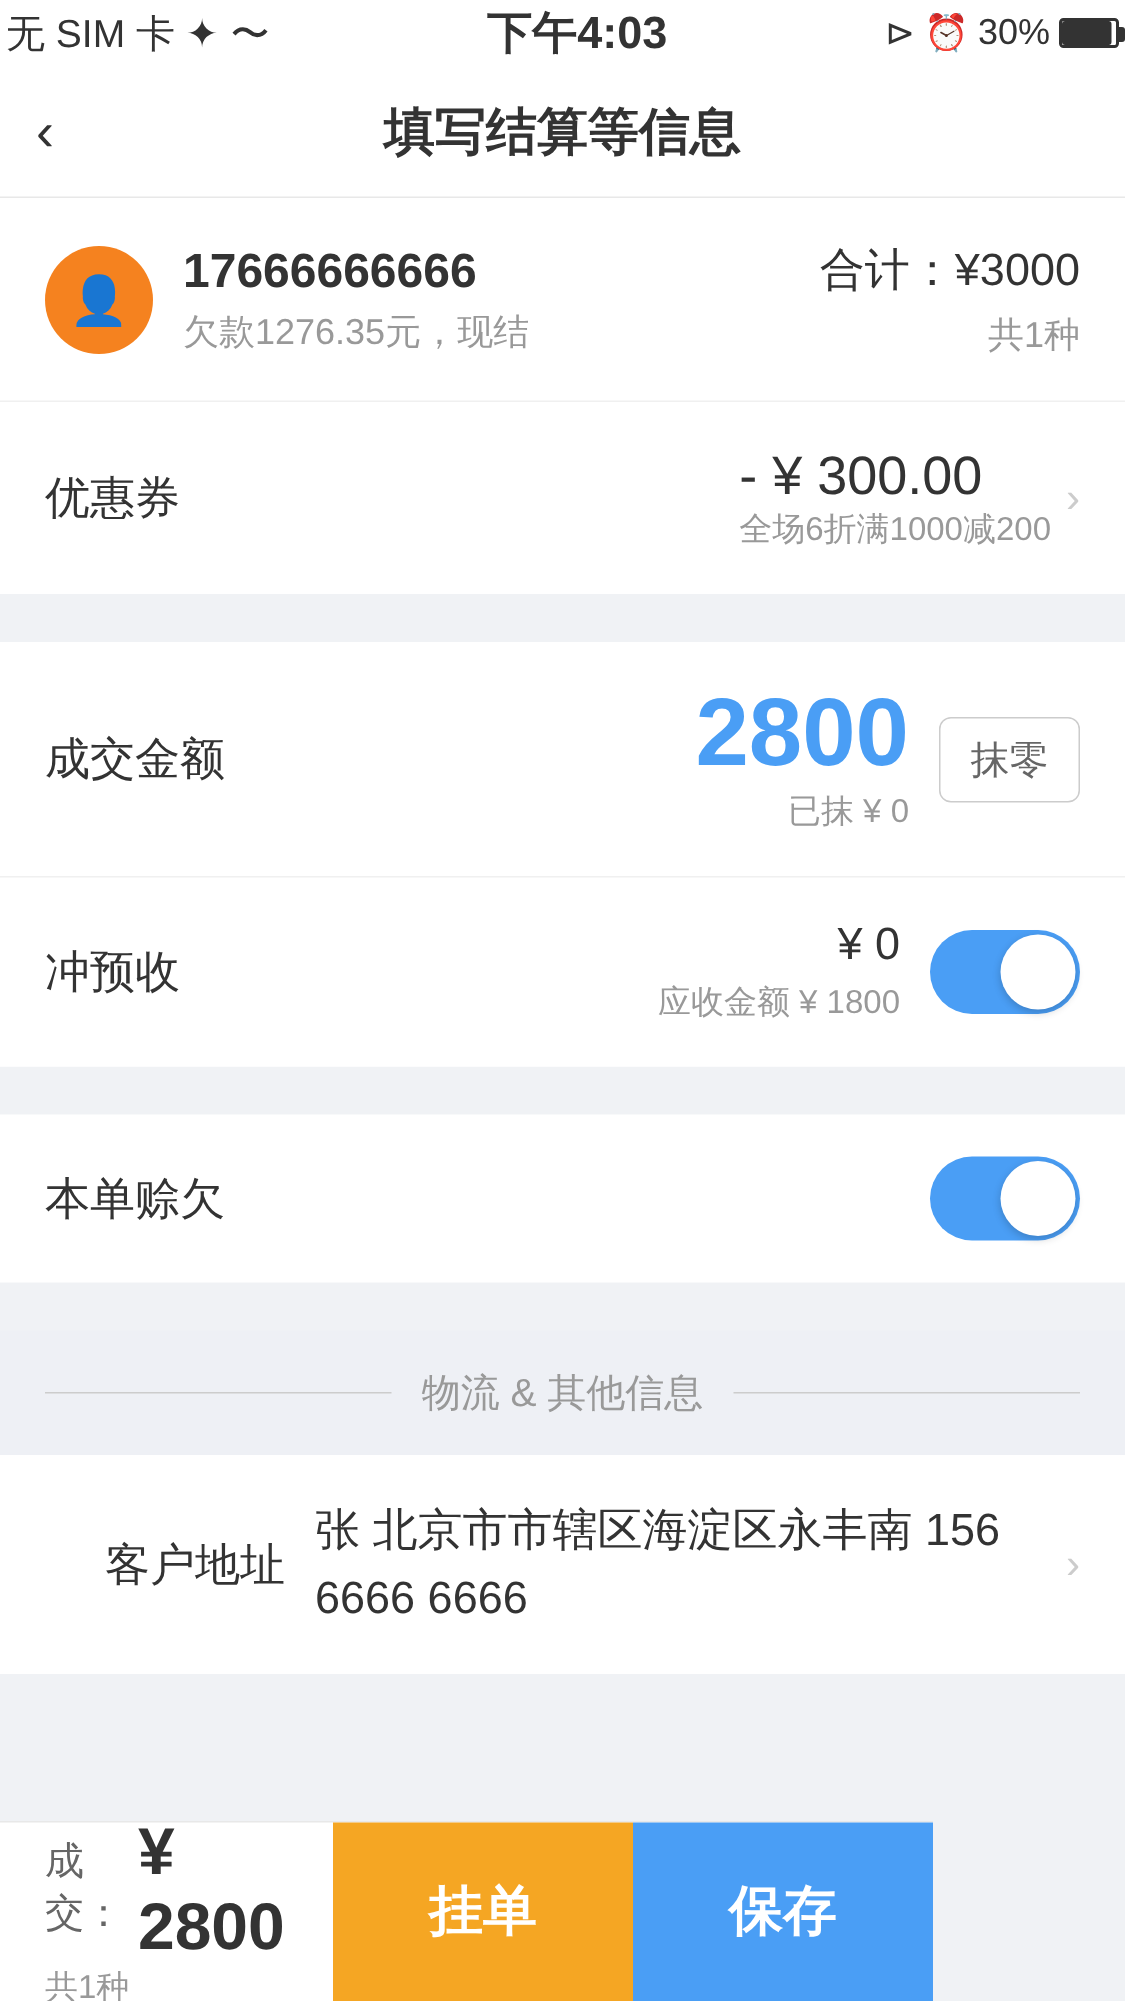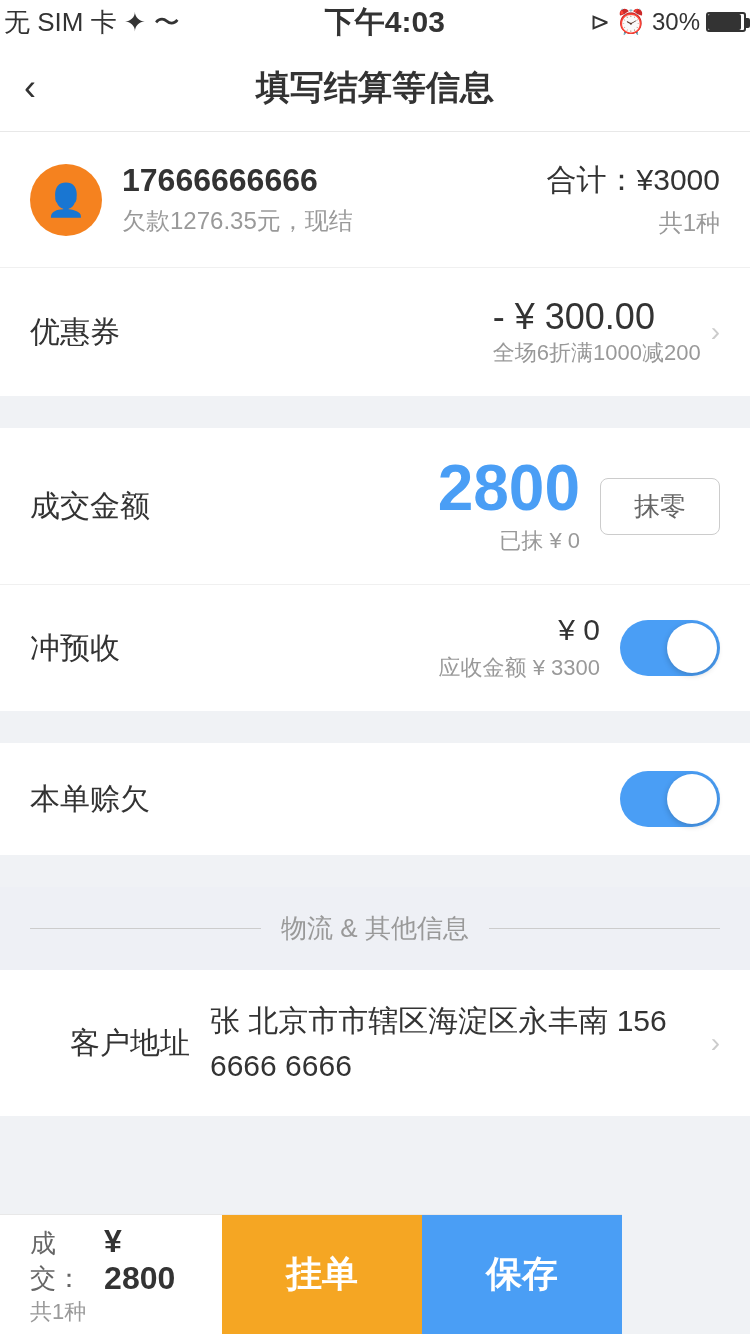--- a/index.html
+++ b/index.html
@@ -113,21 +113,21 @@
       padding: 28px 30px;
       background: #fff;
     }
     .deal-label { font-size: 30px; color: #333; }
     .deal-right { display: flex; align-items: center; gap: 20px; }
     .deal-amount { font-size: 64px; font-weight: 600; color: #4a9ef5; line-height: 1; }
     .deal-sub { font-size: 22px; color: #999; text-align: right; margin-top: 6px; }
     .round-btn {
       border: 1px solid #ccc;
       border-radius: 8px;
-      padding: 10px 33px;
+      padding: 10px 20px;
       font-size: 26px;
       color: #666;
       background: #fff;
       cursor: pointer;
       white-space: nowrap;
     }
 
     
     .prepay-row {
       display: flex;
@@ -227,21 +227,21 @@
       background: #fff;
       display: flex;
       align-items: center;
       border-top: 1px solid #e8e8e8;
     }
     .footer-summary {
       flex: 1;
       padding: 0 30px;
     }
     .footer-deal-label { font-size: 26px; color: #666; }
-    .footer-deal-amount { font-size: 32px; font-weight: 700; color: #333; }
+    .footer-deal-amount { font-size: 44px; font-weight: 700; color: #333; }
     .footer-count { font-size: 22px; color: #999; }
     .footer-btn {
       height: 120px;
       width: 200px;
       display: flex;
       align-items: center;
       justify-content: center;
       font-size: 36px;
       font-weight: 600;
       color: #fff;
@@ -316,21 +316,21 @@
       </div>
       <button class="round-btn">抹零</button>
     </div>
   </div>
 
   <div class="prepay-row">
     <div class="prepay-label">冲预收</div>
     <div class="prepay-right">
       <div class="prepay-values">
         <div class="prepay-amount">¥ 0</div>
-        <div class="prepay-sub">应收金额 ¥ 3300</div>
+        <div class="prepay-sub">应收金额 ¥ 1800</div>
       </div>
       <div class="toggle"></div>
     </div>
   </div>
 </div>
 
 <div class="divider-section"></div>
 
 <div class="section">
   <div class="debit-row">

